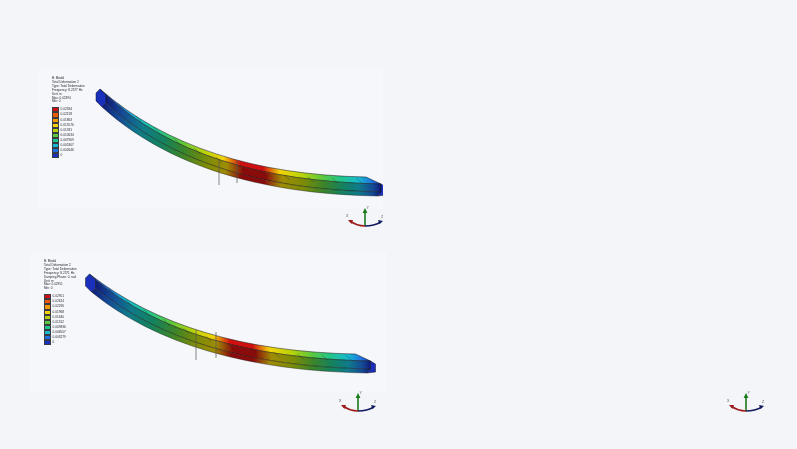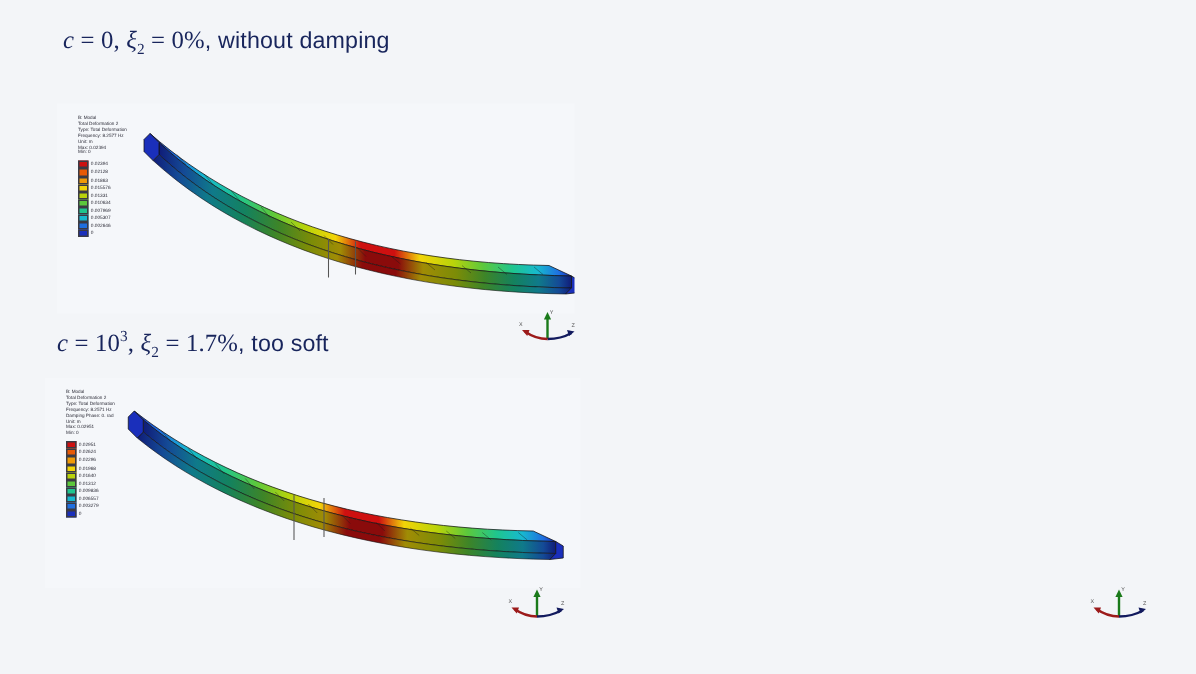--- a/index.html
+++ b/index.html
@@ -72,23 +72,20 @@
   .triad svg{display:block;}
   .tri-tl{left:345px;top:205px;}
 </style>
 </head>
 <body>
 
 <div class="slide">
 
   <div class="quad q-tl">
 
-    <div class="caption cap-tl">
-      <span class="ital">c</span><span> = </span><span>0</span><span>, </span><span class="ital">ξ</span><sub>2</sub><span> = </span><span>0%</span><span class="txt">, without damping</span>
-    </div>
 
     <div class="viewport vp-tl">
 
       <div class="legend">
         <div class="hdr b">B: Modal</div>
         <div class="hdr">Total Deformation 2</div>
         <div class="hdr">Type: Total Deformation</div>
         <div class="hdr">Frequency: 8.2577 Hz</div>
         <div class="hdr">Unit: m</div>
         <div class="hdr">Max: 0.02394</div>
@@ -219,23 +216,20 @@
 
     
 
     
 
     
   </div>
 
   <div class="quad q-bl">
 
-    <div class="caption cap-bl" style="top:-6px;">
-      <span class="ital">c</span><span> = </span><span>10</span><sup>3</sup><span>, </span><span class="ital">ξ</span><sub>2</sub><span> = </span><span>1.7%</span><span class="txt">, too soft</span>
-    </div>
 
     <div class="viewport vp-bl" style="top:27px;">
 
       <div class="legend">
         <div class="hdr b">B: Modal</div>
         <div class="hdr">Total Deformation 2</div>
         <div class="hdr">Type: Total Deformation</div>
         <div class="hdr">Frequency: 8.2571 Hz</div>
         <div class="hdr">Damping Phase: 0. rad</div>
         <div class="hdr">Unit: m</div>

